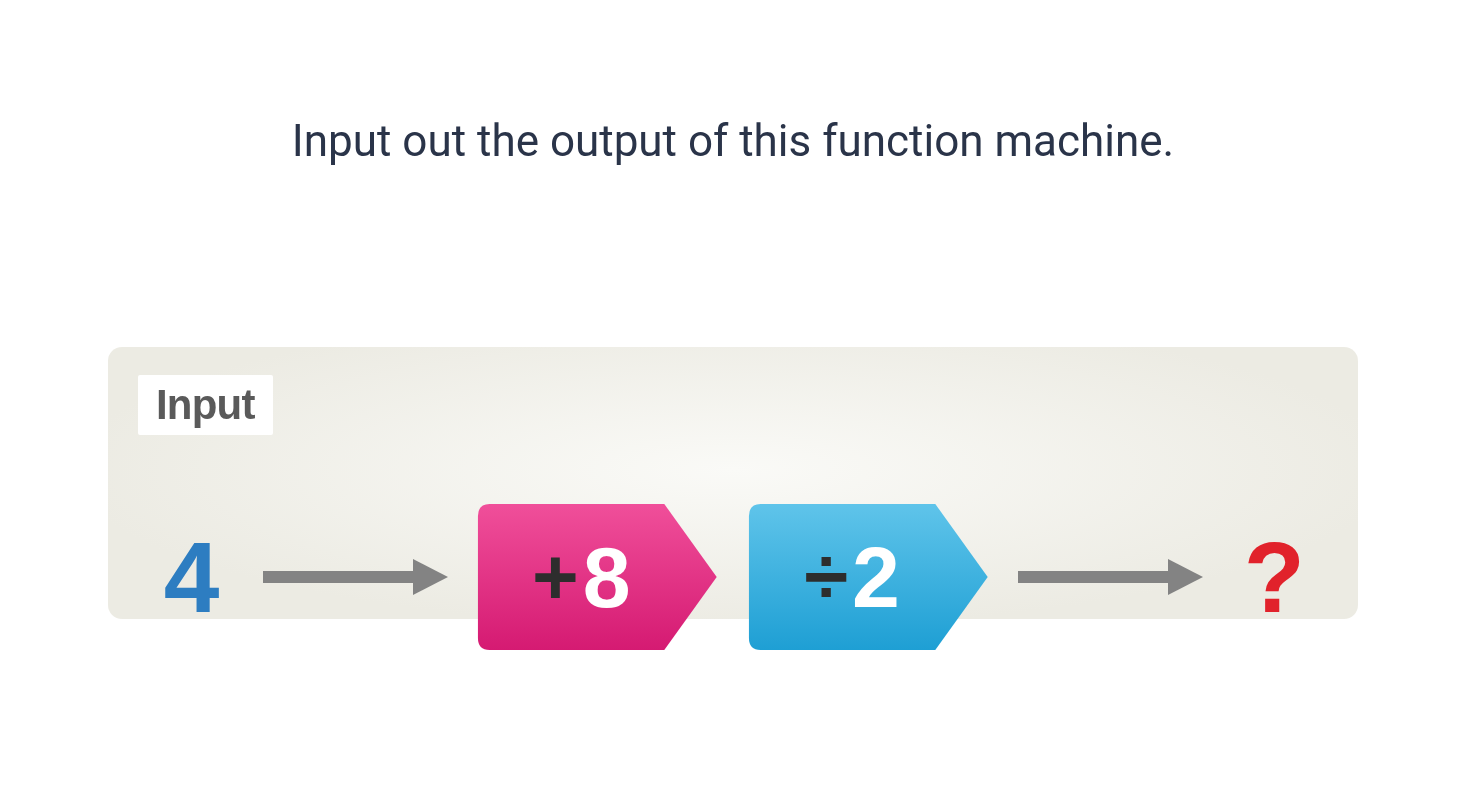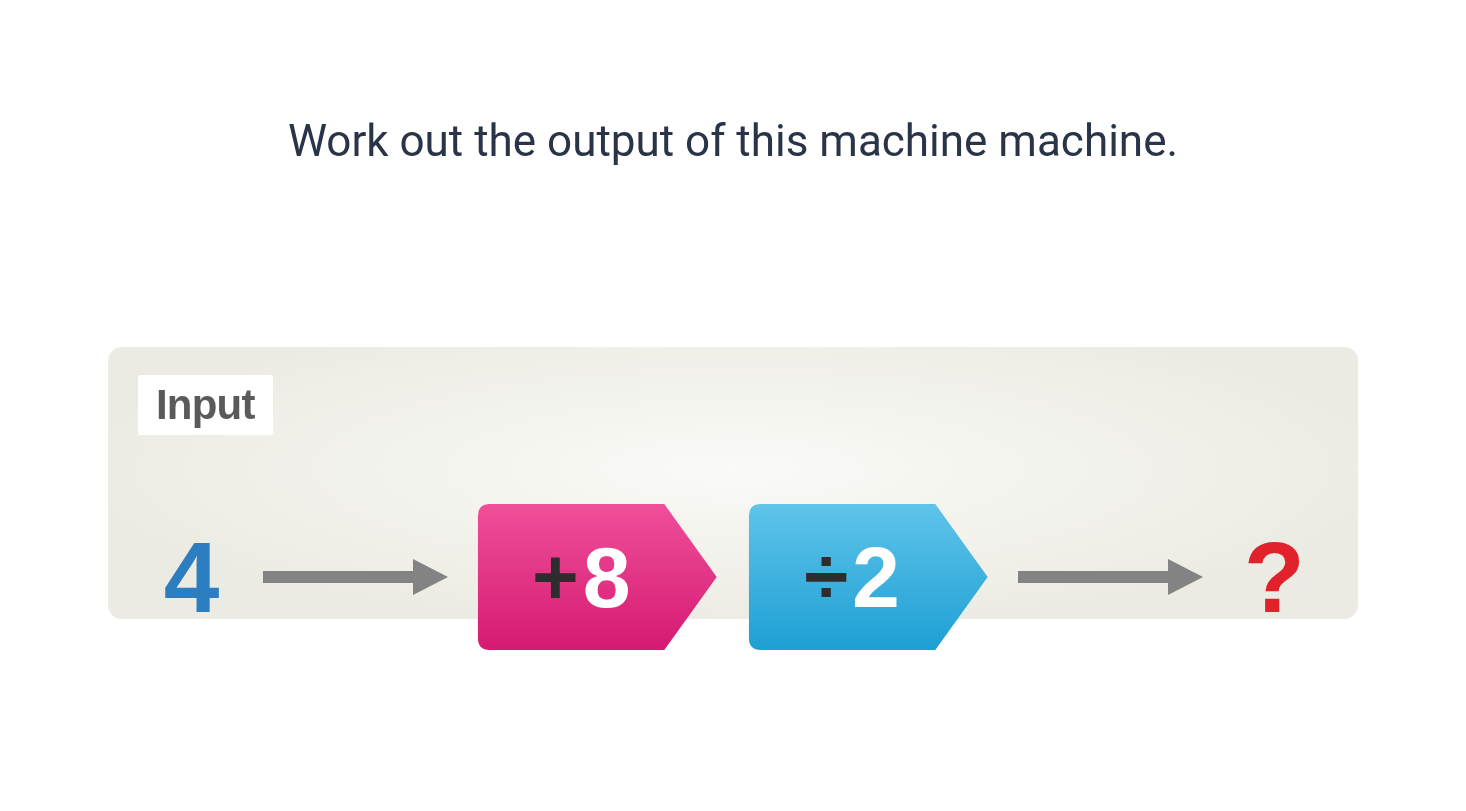--- a/index.html
+++ b/index.html
@@ -132,21 +132,21 @@
   .op-pink .grad-top { stop-color: #f04f9a; }
   .op-pink .grad-bot { stop-color: #d51a72; }
   .op-blue .grad-top { stop-color: #5fc4ea; }
   .op-blue .grad-bot { stop-color: #1e9fd4; }
 </style>
 </head>
 <body>
 
 <div class="container">
 
-  <div class="question">Work out the output of this machine machine.</div>
+  <div class="question">Input out the output of this function machine.</div>
 
   <div class="machine-panel">
 
     <div class="tag input">Input</div>
 
     <div class="flow">
 
       <div class="input-value">4</div>
 
       <div class="arrow">

